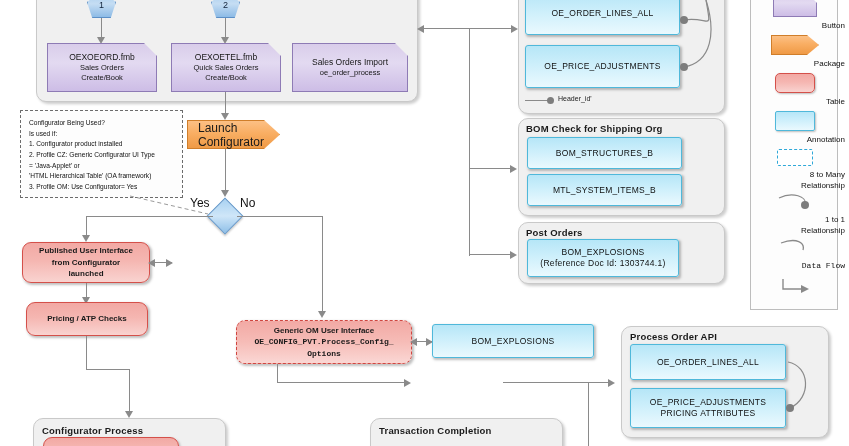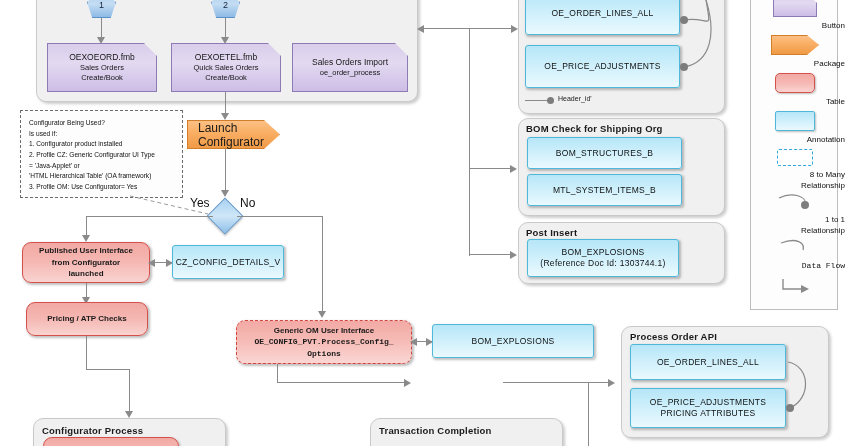--- a/index.html
+++ b/index.html
@@ -233,21 +233,21 @@
   <div class="abs group" style="left:518px;top:118px;width:207px;height:98px;"></div>
   <div class="group-title" style="left:526px;top:123px;">BOM Check for Shipping Org</div>
   <div class="abs tbl" style="left:527px;top:137px;width:155px;height:32px;">
     <span>BOM_STRUCTURES_B</span>
   </div>
   <div class="abs tbl" style="left:527px;top:160px;width:155px;height:32px;margin-top:14px;">
     <span>MTL_SYSTEM_ITEMS_B</span>
   </div>
 
   <div class="abs group" style="left:518px;top:222px;width:207px;height:62px;"></div>
-  <div class="group-title" style="left:526px;top:227px;">Post Insert</div>
+  <div class="group-title" style="left:526px;top:227px;">Post Orders</div>
   <div class="abs tbl" style="left:527px;top:239px;width:152px;height:38px;flex-direction:column;">
     <span>BOM_EXPLOSIONS</span>
     <span class="l2">(Reference Doc Id: 1303744.1)</span>
   </div>
 
   <div class="abs anno" style="left:20px;top:110px;width:163px;height:88px;">
     <div>Configurator Being Used?</div>
     <div>Is used if:</div>
     <div>1. Configurator product installed</div>
     <div>2. Profile CZ: Generic Configurator UI Type</div>
@@ -282,23 +282,20 @@
 
   <div class="abs proc" style="left:22px;top:242px;width:128px;height:41px;flex-direction:column;">
     <span>Published User Interface</span>
     <span>from Configurator</span>
     <span>launched</span>
   </div>
 
   <div class="abs ln lnh" style="left:152px;top:262px;width:20px;"></div>
   <div class="abs arrow ar-l" style="left:148px;top:258.5px;"></div>
   <div class="abs arrow ar-r" style="left:166px;top:258.5px;"></div>
-  <div class="abs tbl" style="left:172px;top:245px;width:112px;height:34px;">
-    <span>CZ_CONFIG_DETAILS_V</span>
-  </div>
 
   <div class="abs ln lnv" style="left:86px;top:283px;height:17px;"></div>
   <div class="abs arrow ar-d" style="left:82px;top:297px;"></div>
   <div class="abs proc" style="left:26px;top:302px;width:122px;height:34px;">
     <span>Pricing / ATP Checks</span>
   </div>
 
   <div class="abs ln lnv" style="left:86px;top:336px;height:34px;"></div>
   <div class="abs ln lnh" style="left:86px;top:369px;width:44px;"></div>
   <div class="abs ln lnv" style="left:129px;top:369px;height:45px;"></div>

